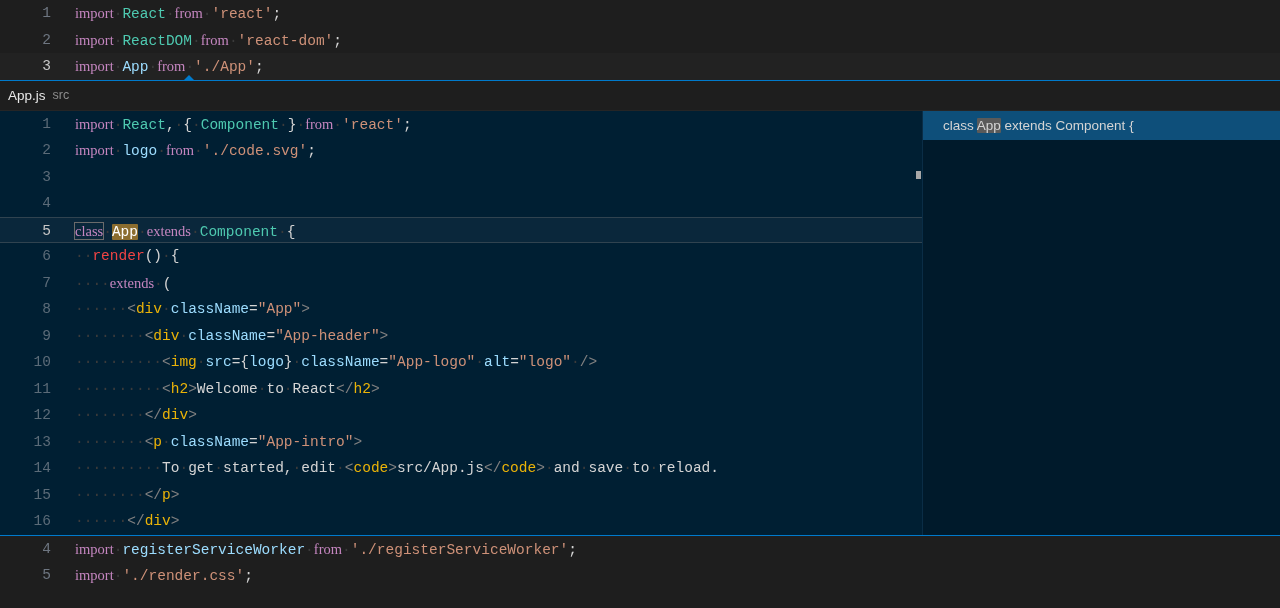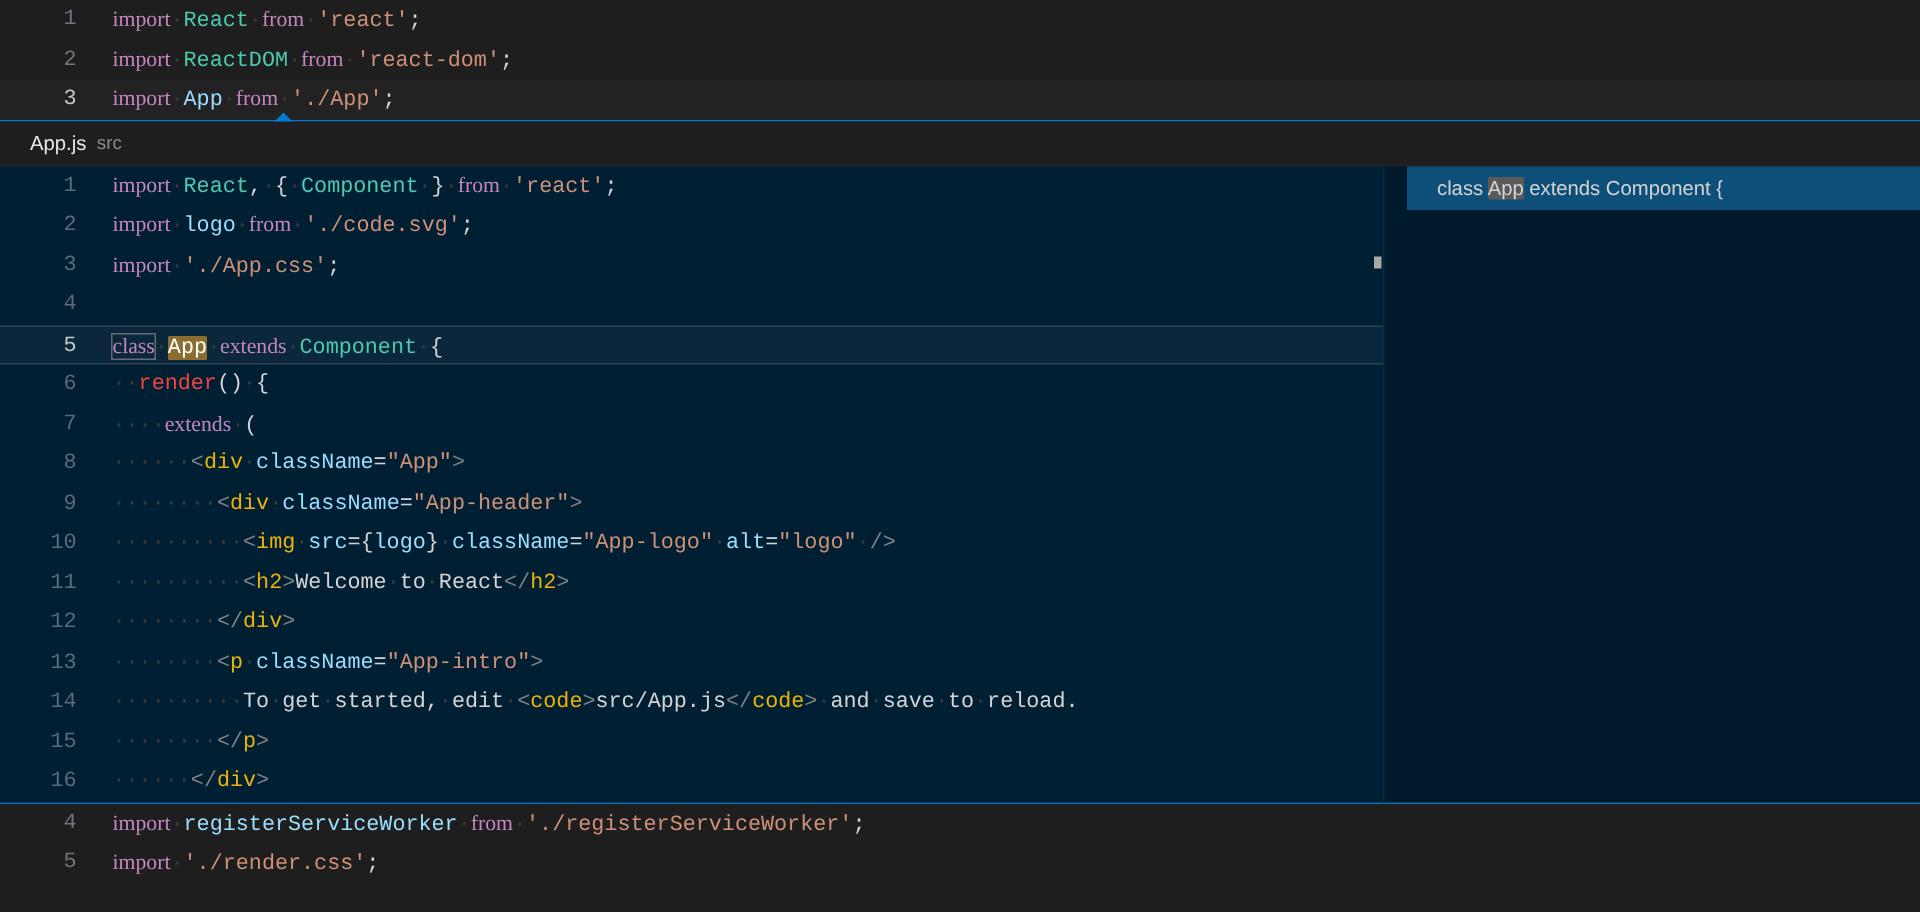--- a/index.html
+++ b/index.html
@@ -54,21 +54,21 @@
     background: #001f33;
     border-top: 1px solid #007acc;
     border-bottom: 1px solid #007acc;
     position: relative;
   }
   
   .peek-header {
     height: 30px;
     display: flex;
     align-items: center;
-    padding-left: 20px;
+    padding-left: 8px;
     background: #1e1e1e;
     border-bottom: 1px solid #252526;
     position: relative;
   }
   
   .peek-filename {
     color: #e8e8e8;
     font-family: -apple-system, 'Segoe UI', sans-serif;
     font-size: 13.5px;
   }
@@ -119,21 +119,20 @@
   
   .peek-editor .line.peek-current .gutter {
     color: #c6c6c6;
   }
   
   .peek-sidebar {
     width: 358px;
     background: #001a2b;
     border-left: 1px solid #0a2d46;
     position: relative;
-    padding-left: 15px;
   }
   
   .peek-sidebar-item {
     height: 29px;
     line-height: 29px;
     padding-left: 20px;
     font-family: -apple-system, 'Segoe UI', sans-serif;
     font-size: 13.5px;
     color: #d4d4d4;
     background-color: #0e4f7a;
@@ -210,21 +209,20 @@
         <div class="line">
           <div class="gutter">1</div>
           <pre class="code"><span class="t-kw">import</span><span class="ws">·</span><span class="t-comp">React</span><span class="t-pun">,</span><span class="ws">·</span><span class="t-pun">{</span><span class="ws">·</span><span class="t-comp">Component</span><span class="ws">·</span><span class="t-pun">}</span><span class="ws">·</span><span class="t-kw">from</span><span class="ws">·</span><span class="t-str">'react'</span><span class="t-pun">;</span></pre>
         </div>
         <div class="line">
           <div class="gutter">2</div>
           <pre class="code"><span class="t-kw">import</span><span class="ws">·</span><span class="t-id">logo</span><span class="ws">·</span><span class="t-kw">from</span><span class="ws">·</span><span class="t-str">'./code.svg'</span><span class="t-pun">;</span></pre>
         </div>
         <div class="line">
           <div class="gutter">3</div>
-          <pre class="code"><span class="t-kw">import</span><span class="ws">·</span><span class="t-str">'./App.css'</span><span class="t-pun">;</span></pre>
         </div>
         <div class="line">
           <div class="gutter">4</div>
           <pre class="code"></pre>
         </div>
         <div class="line peek-current">
           <div class="gutter">5</div>
           <pre class="code"><span class="t-kw word-highlight">class</span><span class="ws">·</span><span class="t-comp sel-highlight">App</span><span class="ws">·</span><span class="t-kw">extends</span><span class="ws">·</span><span class="t-comp">Component</span><span class="ws">·</span><span class="t-pun">{</span></pre>
         </div>
         <div class="line">

